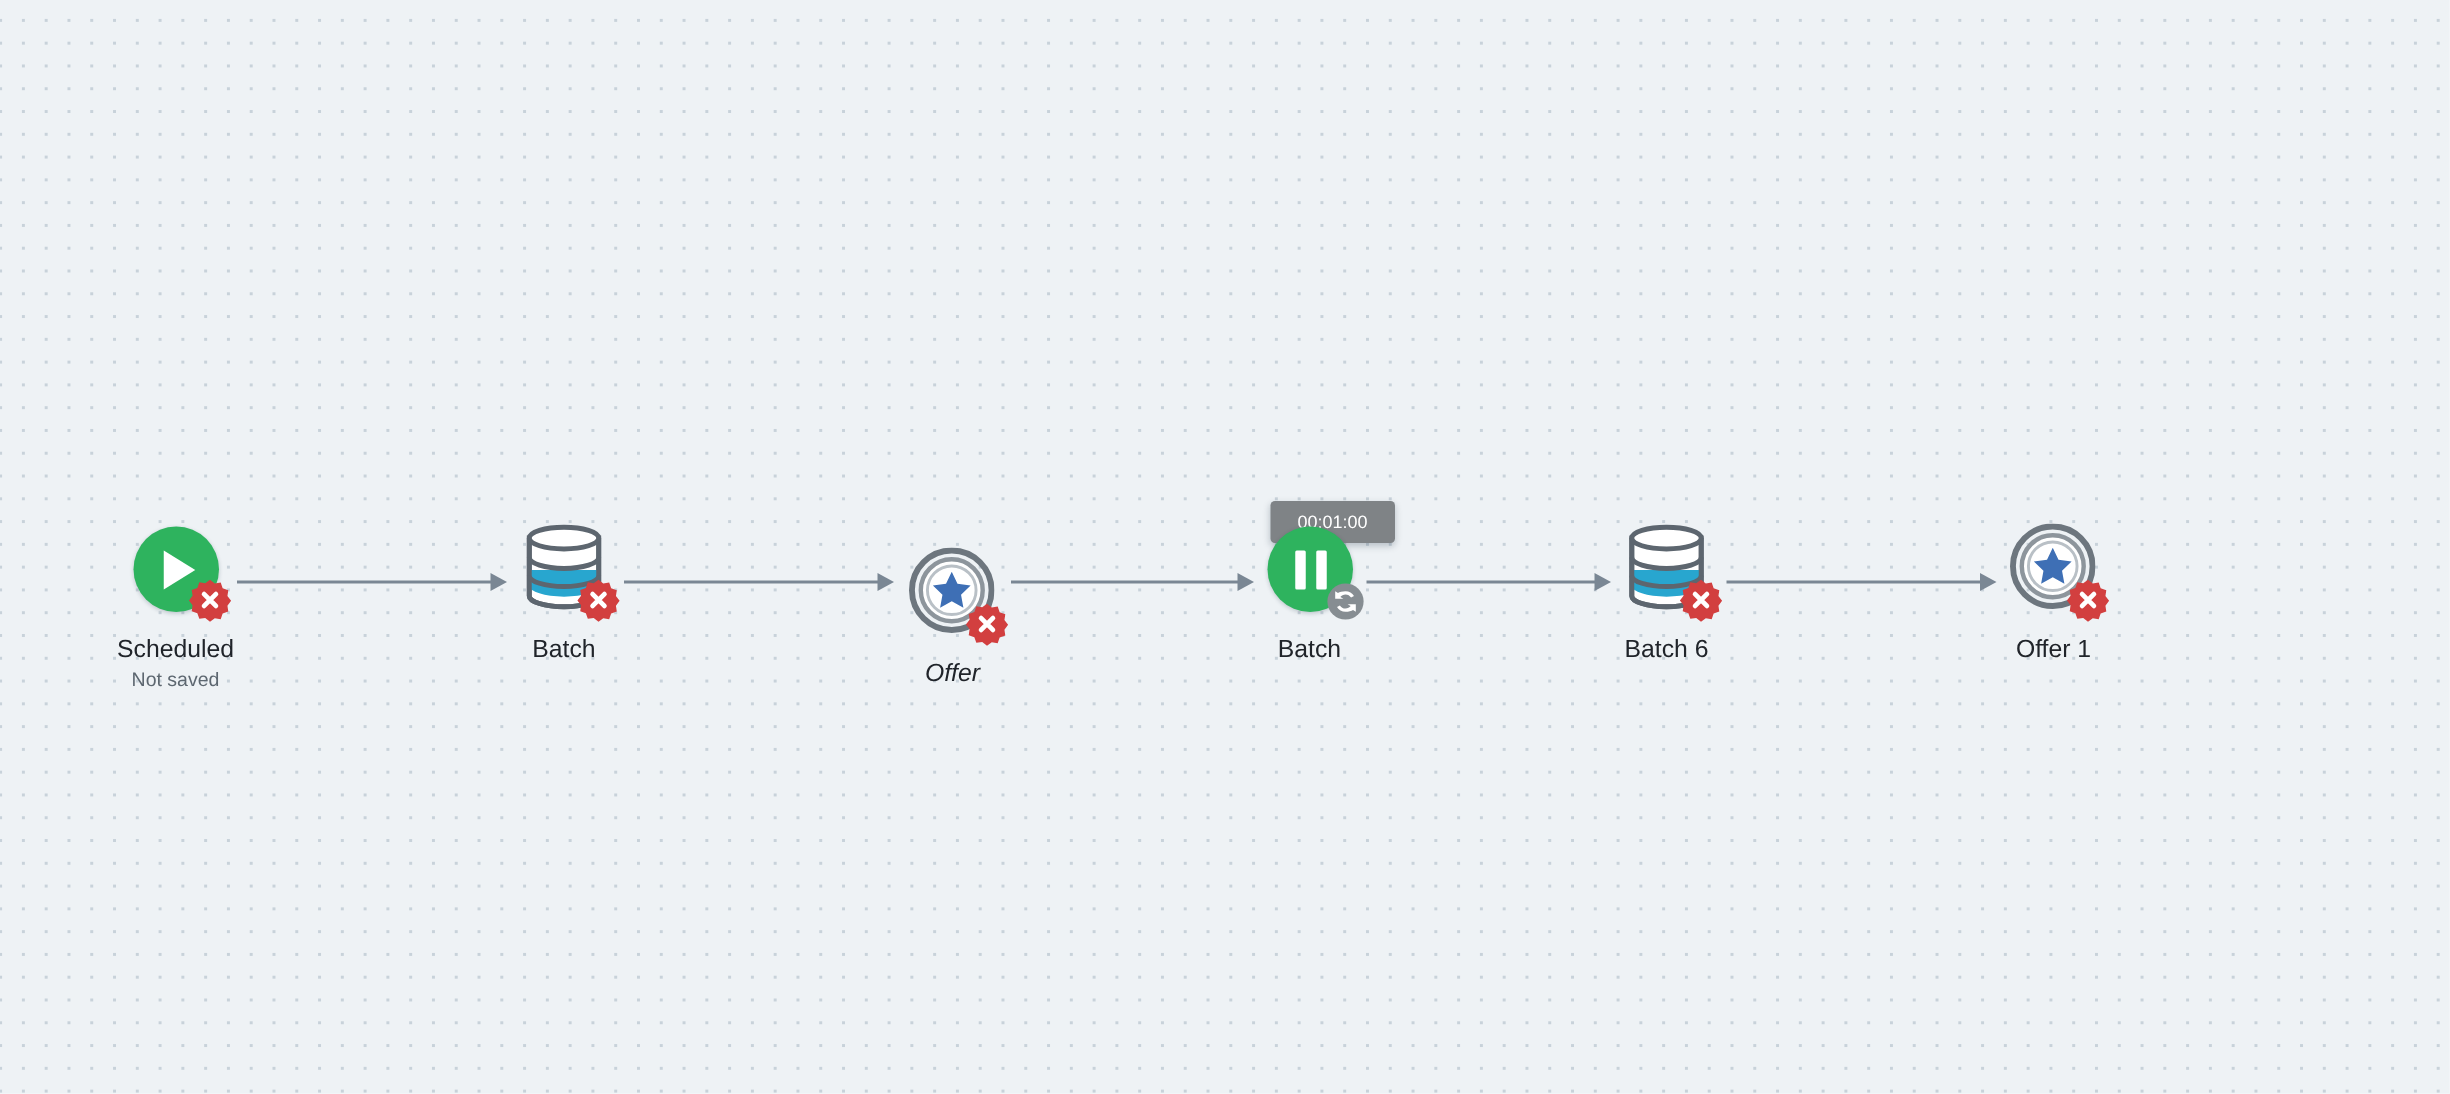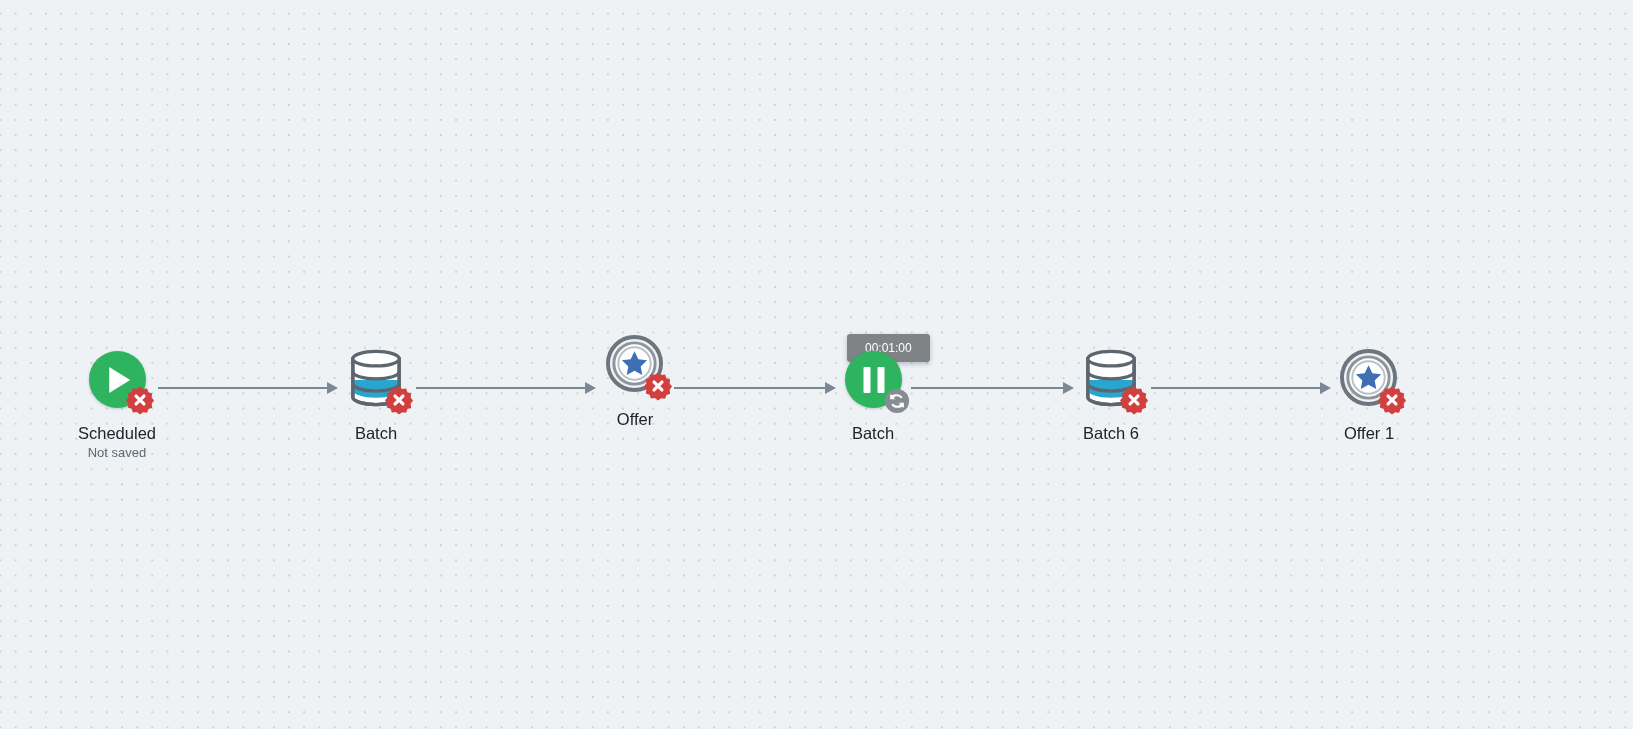--- a/index.html
+++ b/index.html
@@ -210,21 +210,21 @@
         <svg viewBox="0 0 32 32" width="30" height="30" class="icon-svg">
           <path fill="#d23f3f" d="M16 1.6l3.4 2.6 4.2-.6 1.4 4 4 1.4-.6 4.2 2.6 3.4-2.6 3.4.6 4.2-4 1.4-1.4 4-4.2-.6L16 31.4l-3.4-2.6-4.2.6-1.4-4-4-1.4.6-4.2L1 16.4l2.6-3.4-.6-4.2 4-1.4 1.4-4 4.2.6z"></path>
           <path stroke="#ffffff" stroke-width="3.4" stroke-linecap="round" d="M11.8 11.8l8.4 8.4M20.2 11.8l-8.4 8.4"></path>
         </svg>
       </span>
     </div>
     <div class="node-label">Batch</div>
     <div class="node-sub"></div>
   </div>
 
-  <div class="node" style="left:555px; top:329px;">
+  <div class="node" style="left:555px; top:359px;font-style:italic;">
     <div class="node-icon-wrap">
       <span style="position:absolute;left:7px;top:6px;">
         <svg viewBox="0 0 58 58" width="57" height="57" class="icon-svg">
           <circle cx="29" cy="29" r="27" fill="none" stroke="#6d767e" stroke-width="4"></circle>
           <circle cx="29" cy="29" r="21" fill="#ffffff" stroke="#8d959c" stroke-width="3"></circle>
           <circle cx="29" cy="29" r="16.5" fill="#ffffff" stroke="#b9c0c6" stroke-width="2"></circle>
           <path fill="#3e6fb5" d="M29 16.5l3.9 8.1 8.9 1.2-6.5 6.2 1.6 8.8-7.9-4.3-7.9 4.3 1.6-8.8-6.5-6.2 8.9-1.2z"></path>
         </svg>
       </span>
       <span class="badge-error">

